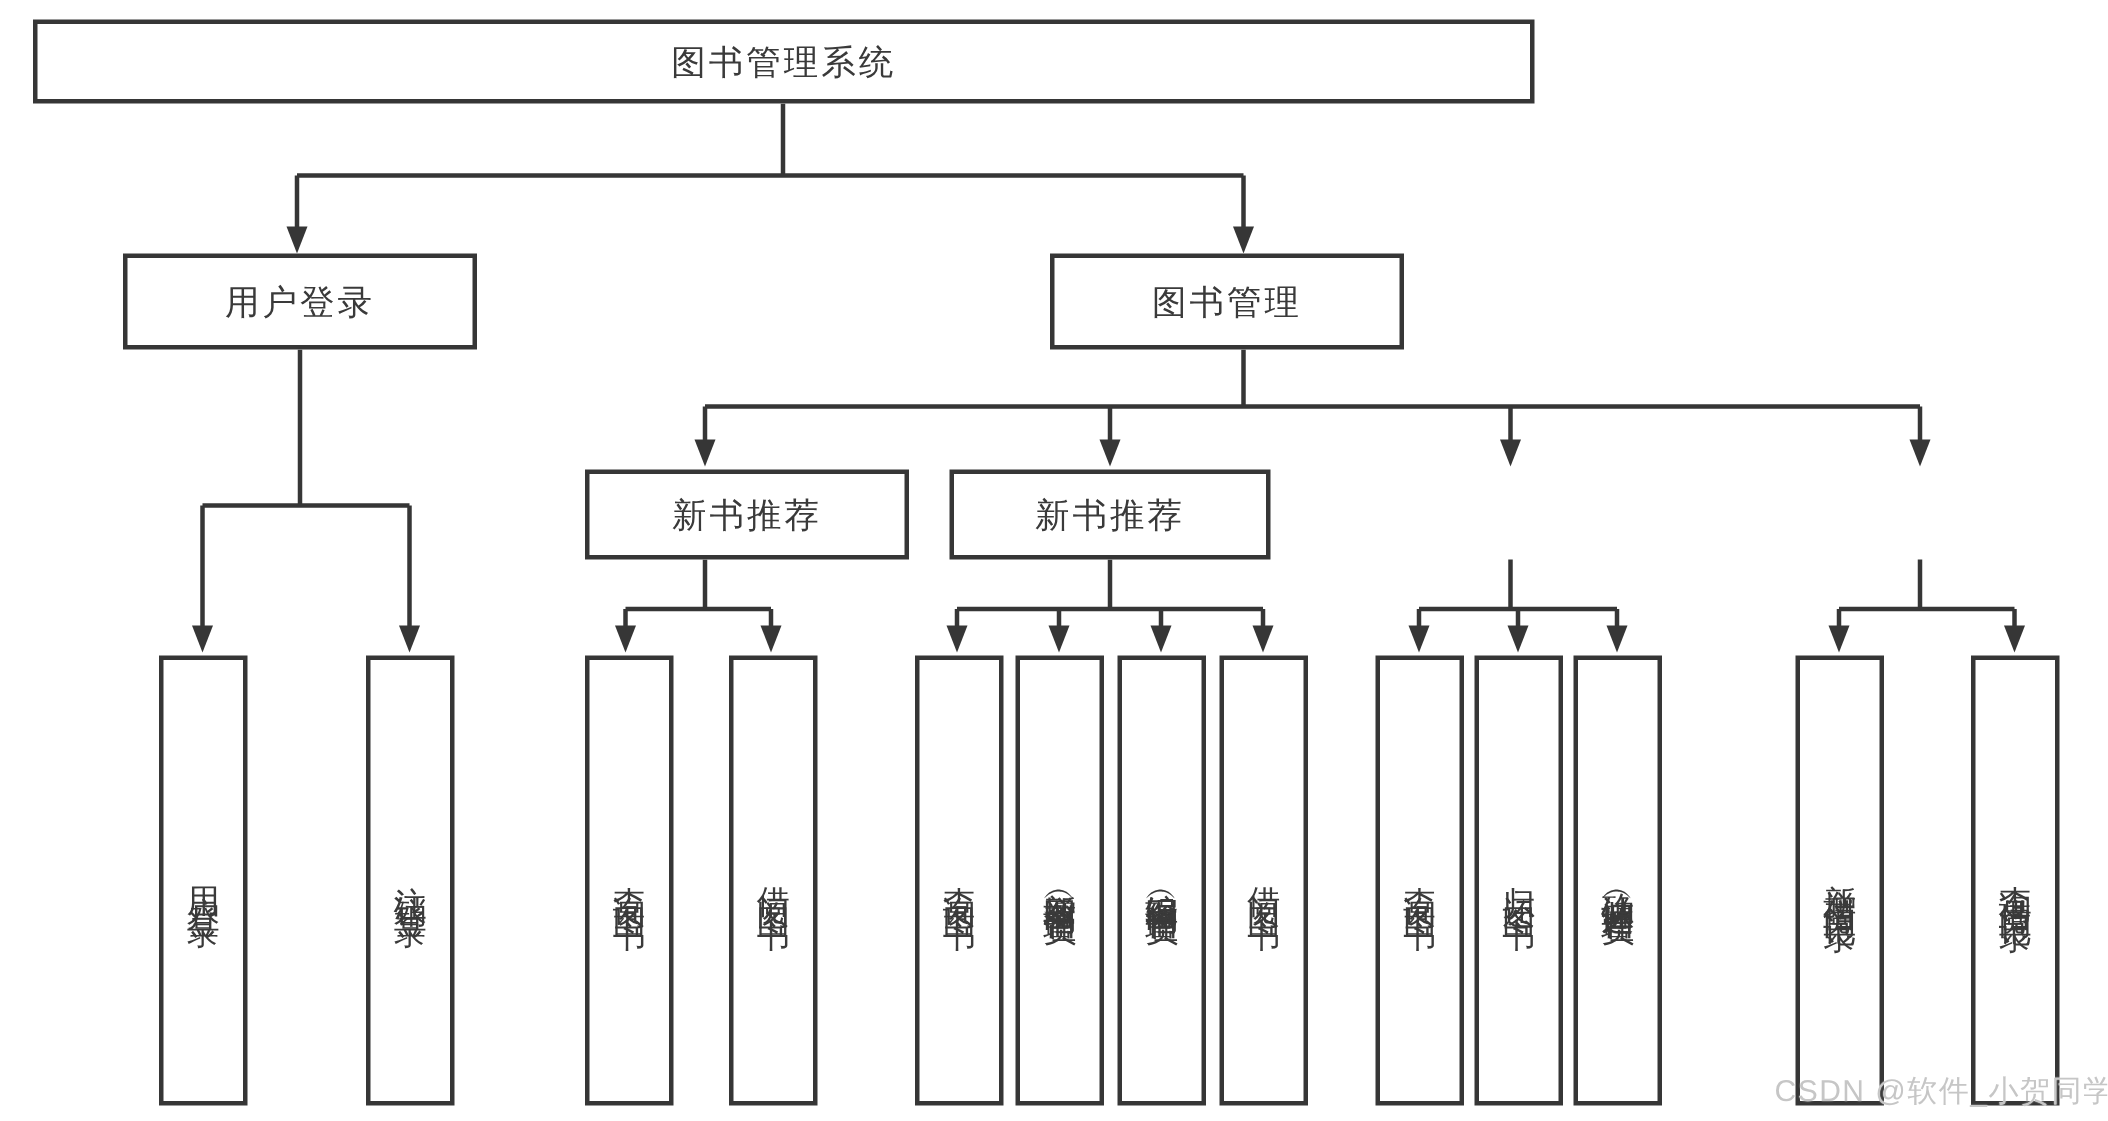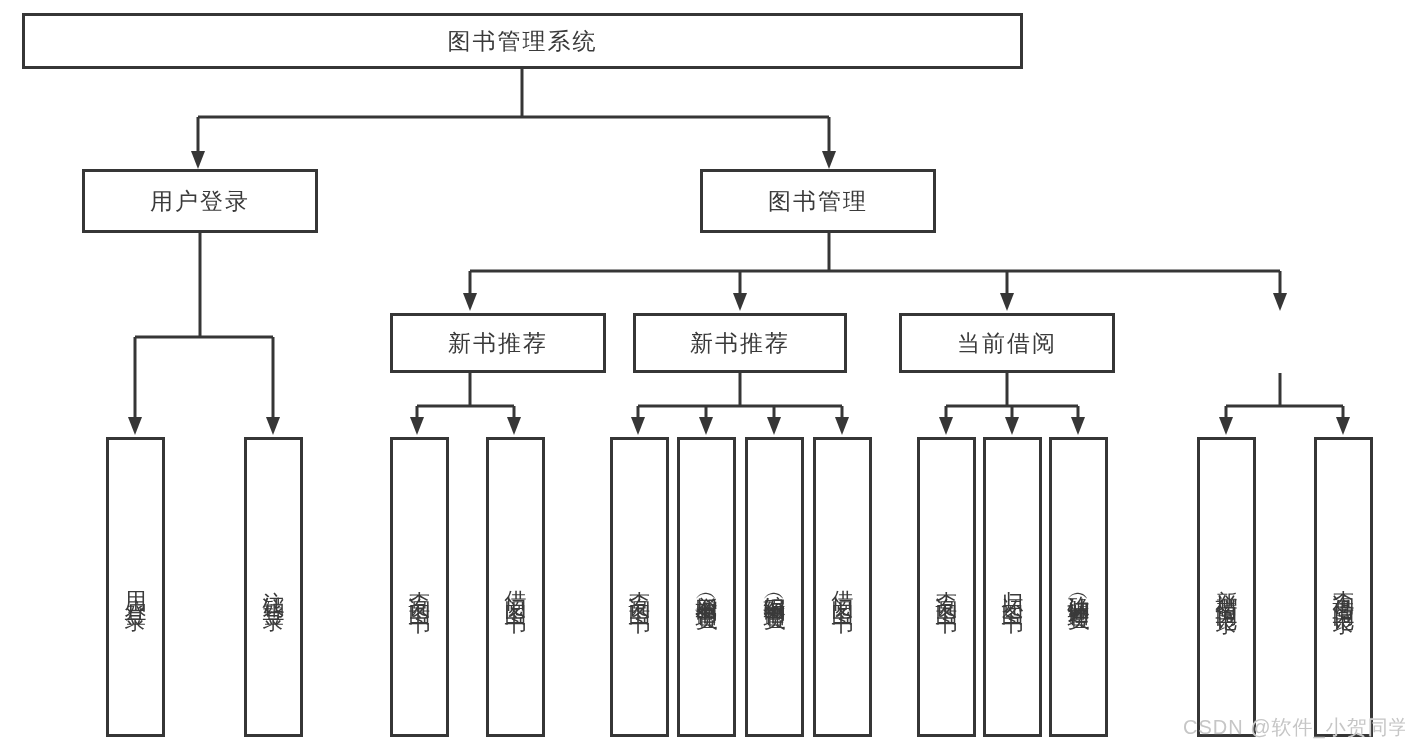--- a/index.html
+++ b/index.html
@@ -141,21 +141,20 @@
     </g>
   </svg>
 
   <div class="node h-label" style="left:22px; top:13px; width:1001px; height:56px;">图书管理系统</div>
 
   <div class="node h-label" style="left:82px; top:169px; width:236px; height:64px;">用户登录</div>
   <div class="node h-label" style="left:700px; top:169px; width:236px; height:64px;text-align:right;">图书管理</div>
 
   <div class="node h-label" style="left:363px; top:313px; width:216px; height:60px;margin-left:27px;">新书推荐</div>
   <div class="node h-label" style="left:633px; top:313px; width:214px; height:60px;">新书推荐</div>
-  <div class="node h-label" style="left:899px; top:313px; width:216px; height:60px;">当前借阅</div>
 
   <div class="node leaf" style="left:106px;">
     <span>用户登录</span>
   </div>
   <div class="node leaf" style="left:244px;">
     <span>注销登录</span>
   </div>
   <div class="node leaf" style="left:390px;">
     <span>查询图书</span>
   </div>

